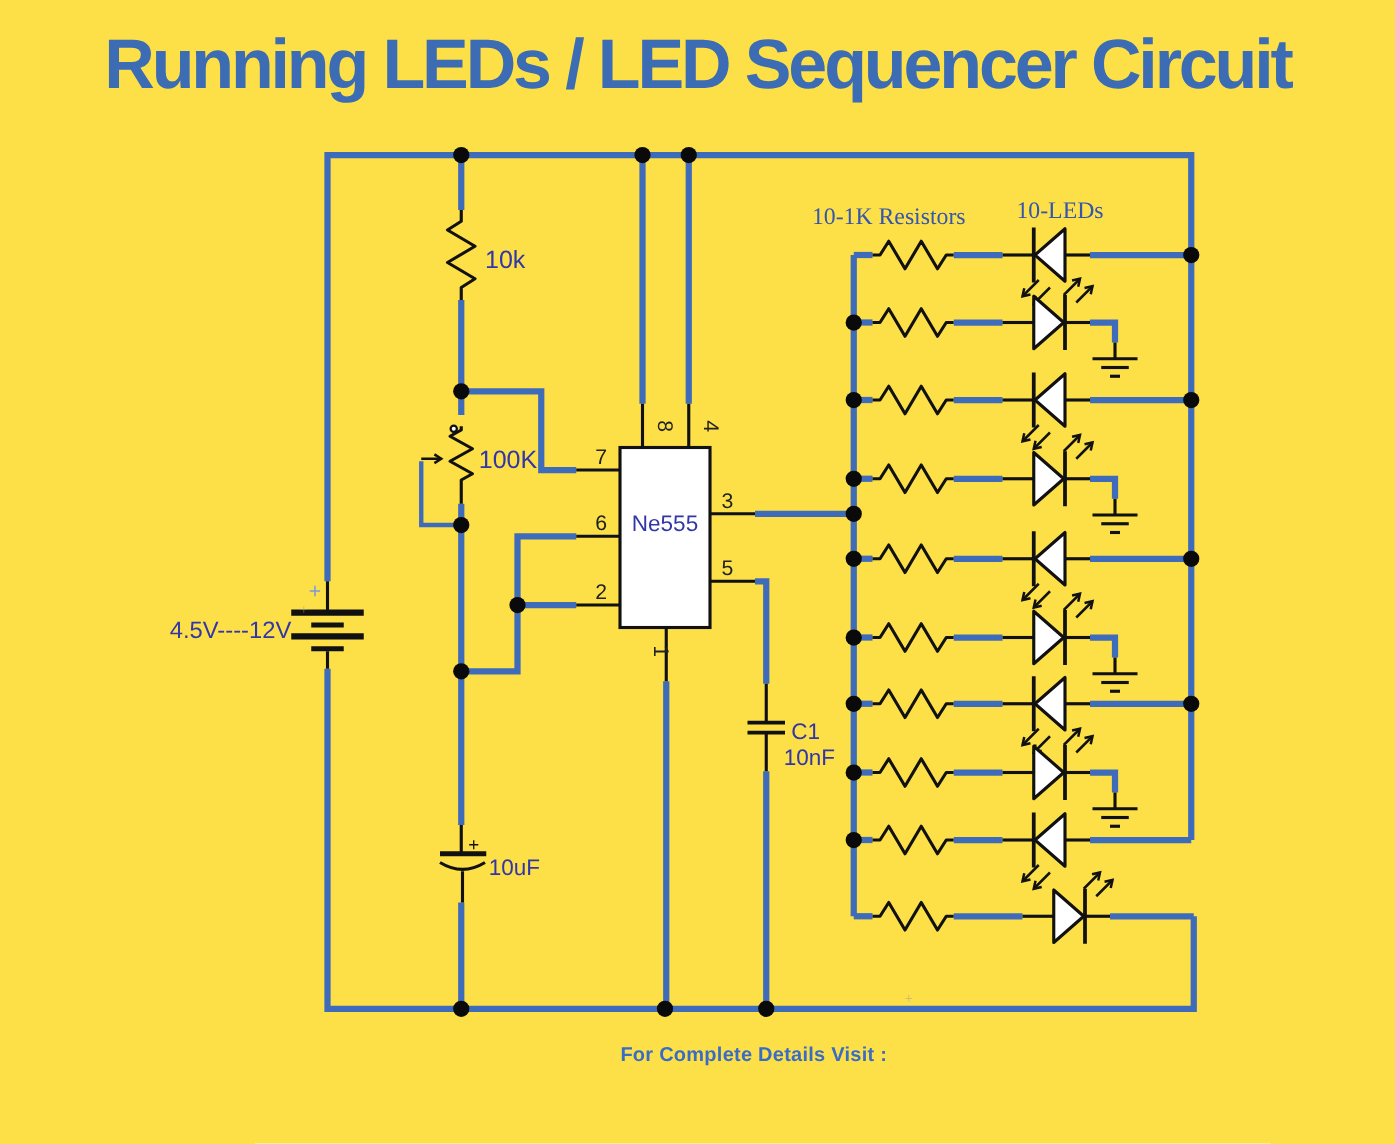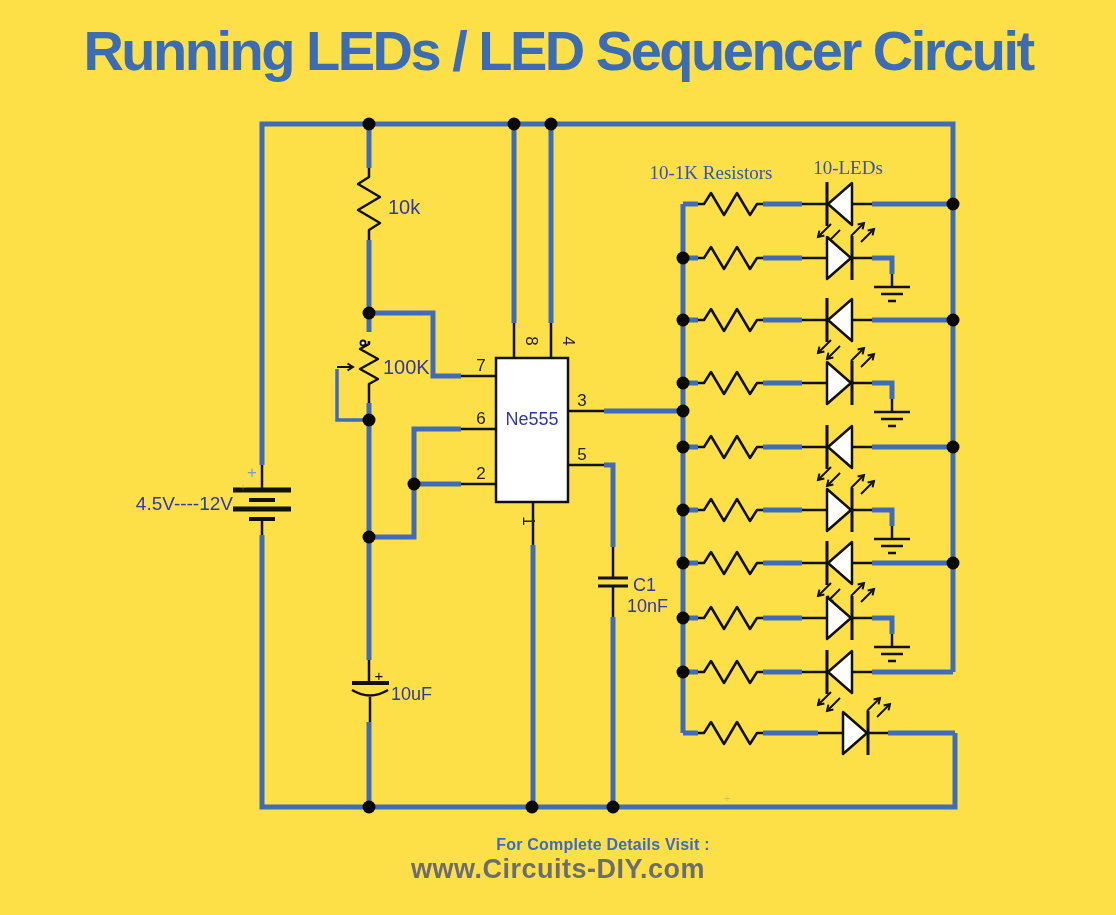--- a/index.html
+++ b/index.html
@@ -297,15 +297,14 @@
       <text class="serif-label" x="848" y="174" text-anchor="middle">10-LEDs</text>
     </g>
 
     <g fill="#9a9a9a" opacity="0.45" font-size="11">
       <text x="243" y="491" text-anchor="middle">+</text>
       <text x="727" y="802" text-anchor="middle">+</text>
     </g>
   </svg>
 
   <div class="footer1">For Complete Details Visit :</div>
-  <div class="footer2">www.Circuits-DIY.com</div>
 
 </div>
 
 </body></html>

